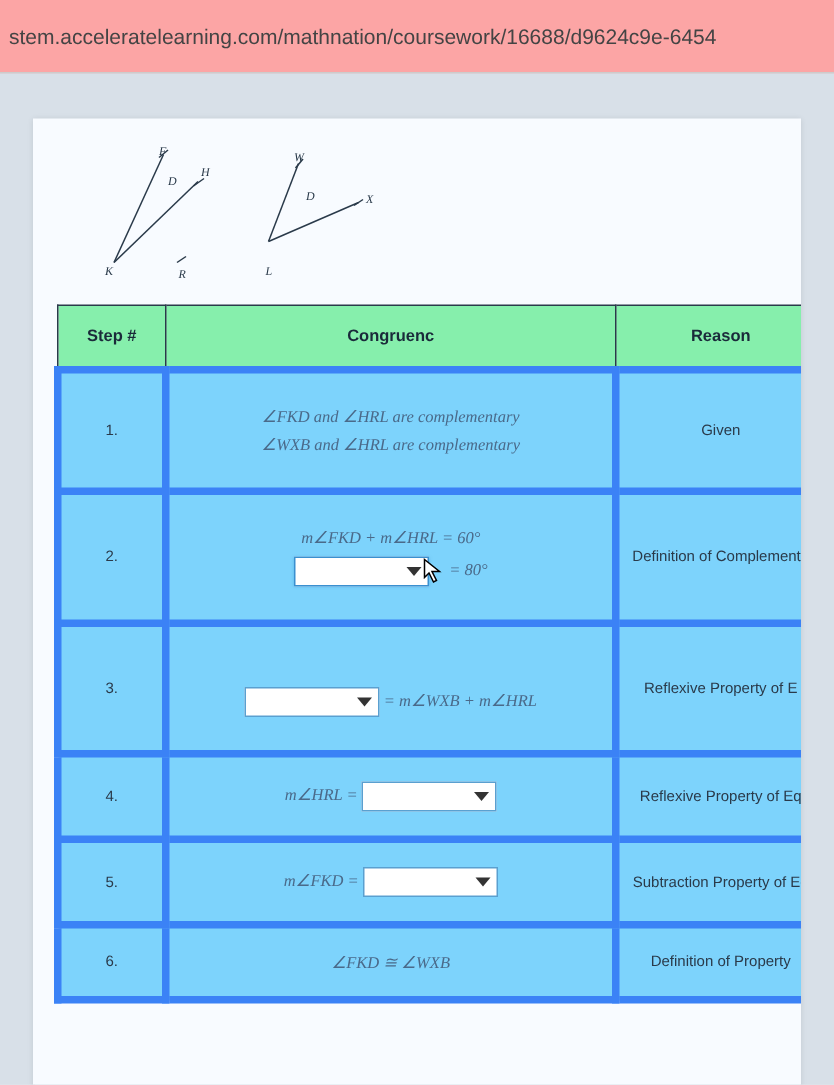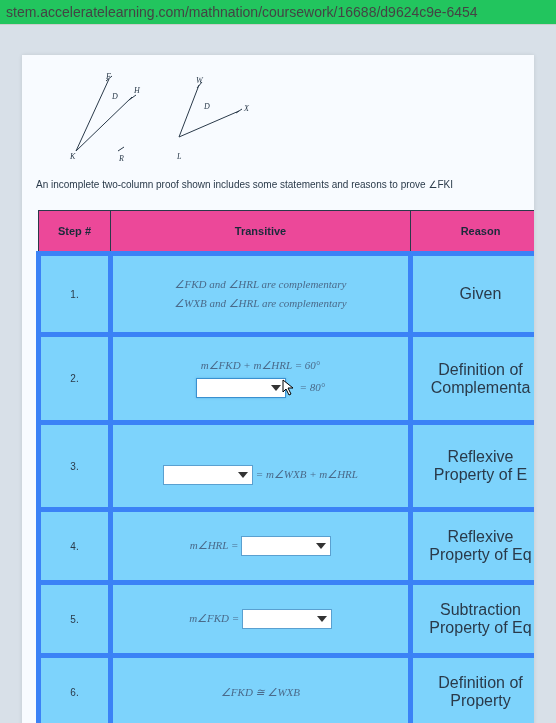--- a/index.html
+++ b/index.html
@@ -8,22 +8,22 @@
       padding: 0;
     }
     body {
       font-family: Arial, sans-serif;
       background: #c8d0d8;
       width: 556px;
       height: 723px;
       overflow: hidden;
     }
     .address-bar {
-      background: #22c55e;
-      padding: 4px 6px;
+      background: #fca5a5;
+      padding: 16px 6px;
       font-size: 14px;
       color: #444;
       border-bottom: 1px solid #ccc;
       white-space: nowrap;
       overflow: hidden;
     }
     .content-wrap {
       background: #d8e0e8;
       padding: 30px 0 0 0;
     }
@@ -50,21 +50,21 @@
       white-space: nowrap;
       overflow: hidden;
     }
     .proof-table {
       border-collapse: collapse;
       width: 100%;
       table-layout: fixed;
       font-size: 10px;
     }
     .proof-table th {
-      background: #ec4899;
+      background: #86efac;
       border: 1px solid #2a3a4a;
       padding: 14px 6px;
       text-align: center;
       font-weight: bold;
       color: #1a2a3a;
       font-size: 11px;
     }
     .proof-table td {
       border: 5px solid #3b82f6;
       padding: 16px 6px;
@@ -76,21 +76,21 @@
       background: #7dd3fc;
     }
     .proof-table td:first-child {
       font-style: normal;
       font-weight: normal;
       color: #2a3a4a;
     }
     .proof-table td:last-child {
       font-style: normal;
       color: #2a3a4a;
-      font-size: 16px;
+      font-size: 10px;
     }
     .col-step { width: 72px; }
     .col-statement { width: 300px; }
     .col-reason { width: 140px; }
     .statement-line {
       margin: 6px 0;
     }
     .dropdown {
       display: inline-block;
       border: 1px solid #5aa0d0;
@@ -162,32 +162,31 @@
           <text x="6" y="86">K</text>
           <text x="55" y="88">R</text>
           <text x="132" y="10">W</text>
           <text x="180" y="38">X</text>
           <text x="140" y="36">D</text>
           <text x="113" y="86">L</text>
         </g>
       </svg>
     </div>
 
-    <div class="intro-text">An incomplete two-column proof shown includes some statements and reasons to prove ∠FKI</div>
 
     <table class="proof-table">
       <colgroup>
         <col class="col-step">
         <col class="col-statement">
         <col class="col-reason">
       </colgroup>
       <thead>
         <tr>
           <th>Step #</th>
-          <th>Transitive</th>
+          <th>Congruenc</th>
           <th>Reason</th>
         </tr>
       </thead>
       <tbody>
 
         <tr>
           <td>1.</td>
           <td>
             <div class="statement-line"><span class="math">∠FKD and ∠HRL are complementary</span></div>
             <div class="statement-line"><span class="math">∠WXB and ∠HRL are complementary</span></div>

